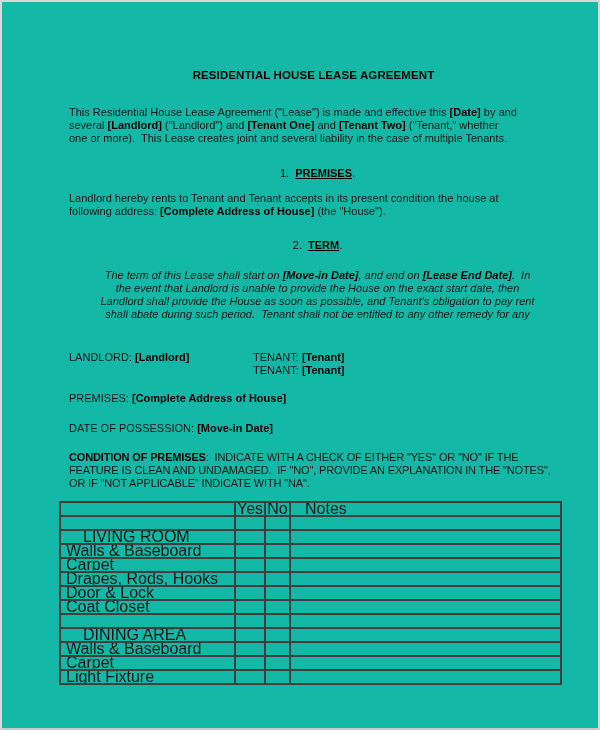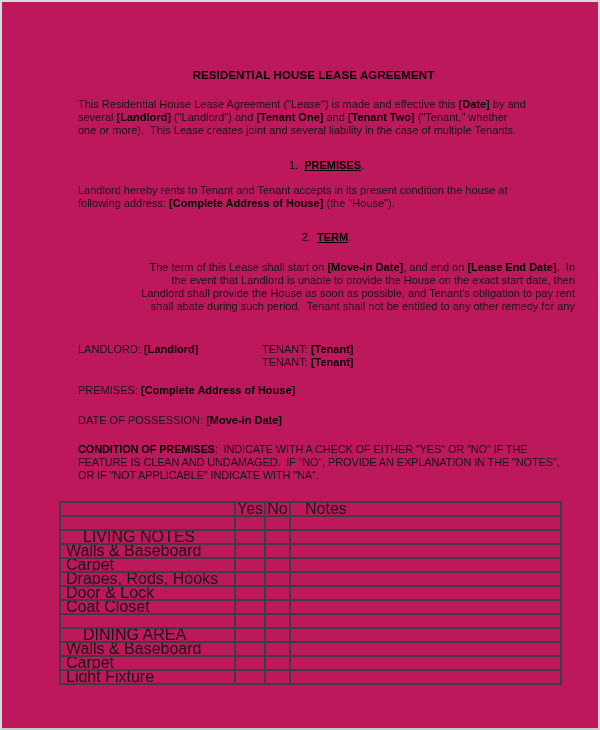--- a/index.html
+++ b/index.html
@@ -1,33 +1,33 @@
 <!DOCTYPE html>
 <html><head>
 <meta charset="utf-8">
 <style>
   html,body { margin:0; padding:0; background:#ffffff; }
   .page {
     position:relative; width:600px; height:730px; box-sizing:border-box;
-    background:#be185d; border:2px solid #d9d9d9; border-bottom-color:#c9c9c9;
+    background:#14b8a6; border:2px solid #d9d9d9; border-bottom-color:#c9c9c9;
     font-family:"Liberation Sans", sans-serif; font-size:11px; line-height:13px;
     color:#141414; overflow:hidden;
   }
   .abs { position:absolute; }
   .line, .rich1 { white-space:pre; }
   .b { font-weight:bold; color:#000; }
   .title {
     top:67px; left:63px; width:497px; text-align:center;
     font-weight:bold; font-size:11.5px; color:#000; letter-spacing:0.1px;
   }
-  .block { left:76px; width:497px; }
+  .block { left:67px; width:497px;margin-top:8px; }
   .heading { font-size:11px; color:#000;text-align:center; }
   .heading .num { margin-right:6px; }
   .heading .hl { font-weight:bold; text-decoration:underline; }
-  .center { text-align:right; }
+  .center { text-align:center;font-style:italic; }
   .caps { letter-spacing:-0.15px; }
   table.cond {
     position:absolute; left:57px; top:499px; width:501px;
     border-collapse:collapse; table-layout:fixed;
     border:2px solid #2f2f2f;
   }
   table.cond td {
     border:2px solid #3e3e3e; height:12px; line-height:12px;
     font-size:16px; padding:0 2px 0 5px; overflow:hidden; white-space:nowrap;
     color:#141414;
@@ -101,21 +101,21 @@
           <td class="c">No</td>
           <td class="hdr-notes">Notes</td>
         </tr>
         <tr>
           <td></td>
           <td></td>
           <td></td>
           <td></td>
         </tr>
         <tr>
-          <td class="section">LIVING NOTES</td>
+          <td class="section">LIVING ROOM</td>
           <td></td>
           <td></td>
           <td></td>
         </tr>
         <tr>
           <td>Walls &amp; Baseboard</td>
           <td></td>
           <td></td>
           <td></td>
         </tr>

